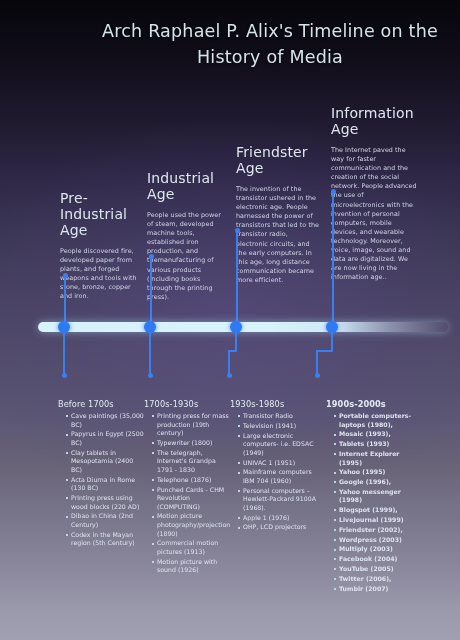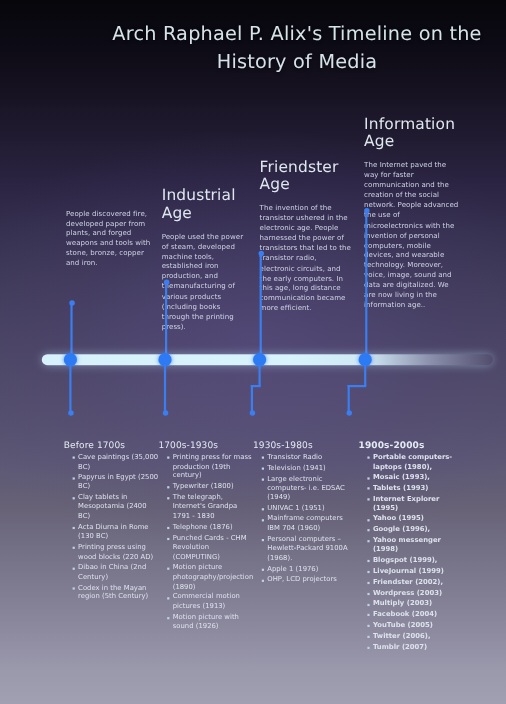--- a/index.html
+++ b/index.html
@@ -101,20 +101,21 @@
 <div id="stage">
 
   <div id="glow"></div>
 
   <div class="title">
     <div>Arch Raphael P. Alix's Timeline on the</div>
     <div>History of Media</div>
   </div>
 
   <div class="age" style="left:60px;top:190px;width:78px;">
+    <div class="age-head">Pre-Industrial Age</div>
     <div class="age-body">People discovered fire, developed paper from plants, and forged weapons and tools with stone, bronze, copper and iron.</div>
   </div>
 
   <div class="age" style="left:147px;top:170px;width:80px;">
     <div class="age-head">Industrial Age</div>
     <div class="age-body">People used the power of steam, developed machine tools, established iron production, and themanufacturing of various products (including books through the printing press).</div>
   </div>
 
   <div class="age" style="left:236px;top:144px;width:84px;">
     <div class="age-head">Friendster Age</div>

